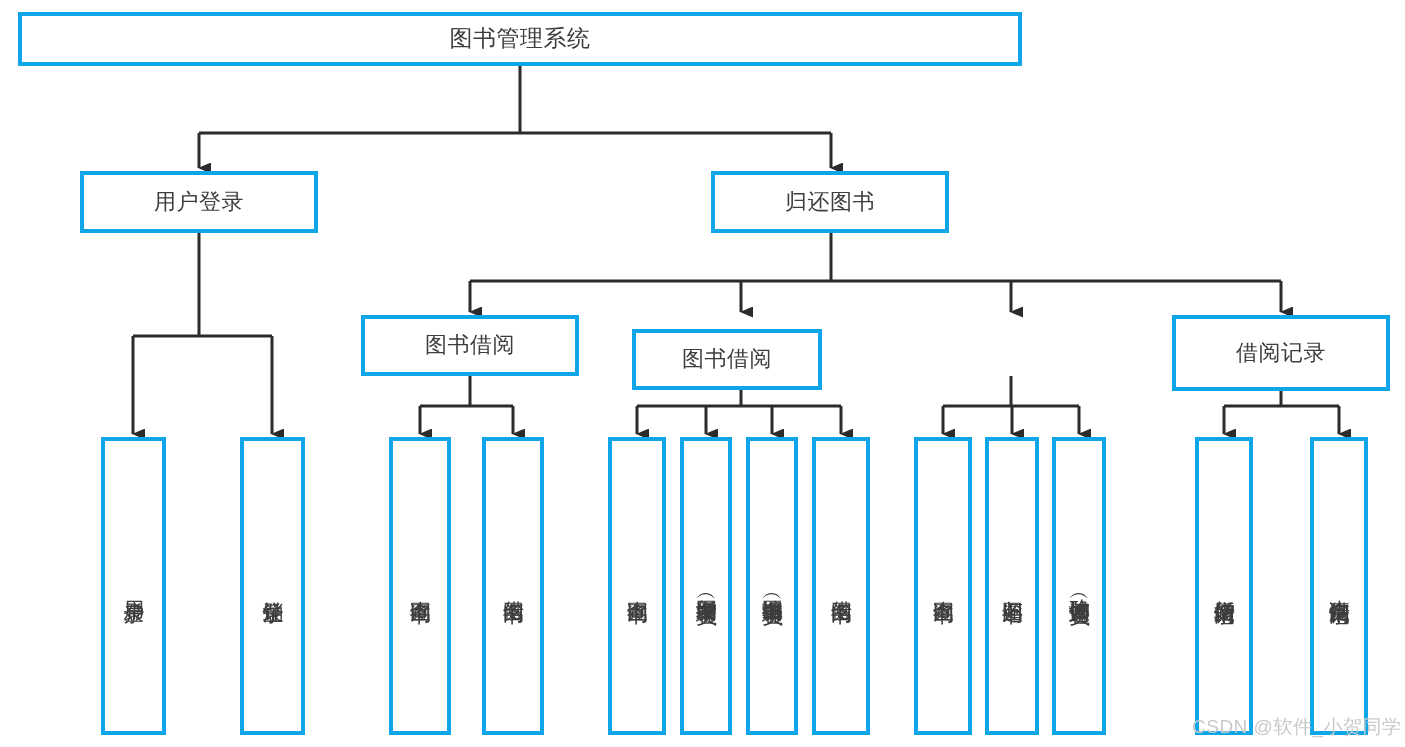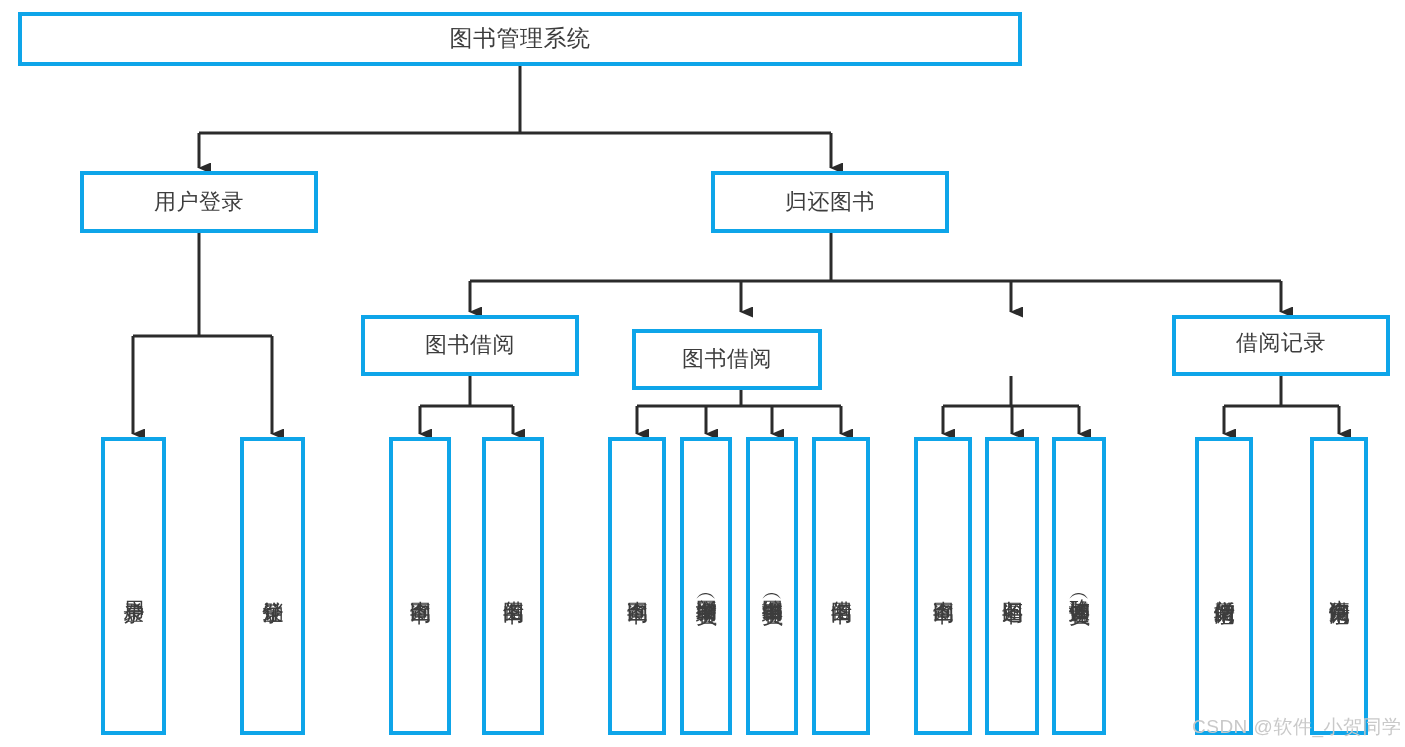--- a/index.html
+++ b/index.html
@@ -143,21 +143,21 @@
   <div class="node-box" style="left:711px; top:171px; width:238px; height:62px;">
     <span class="node-label-h">归还图书</span>
   </div>
 
   <div class="node-box" style="left:361px; top:315px; width:218px; height:61px;">
     <span class="node-label-h">图书借阅</span>
   </div>
   <div class="node-box" style="left:632px; top:329px; width:190px; height:61px;font-family:Liberation Serif, serif;">
     <span class="node-label-h">图书借阅</span>
   </div>
-  <div class="node-box" style="left:1172px; top:315px; width:218px; height:61px;font-family:Liberation Mono, monospace;">
+  <div class="node-box" style="left:1172px; top:315px; width:218px; height:76px;">
     <span class="node-label-h">借阅记录</span>
   </div>
 
   <div class="node-box vert" style="left:101px; top:437px; width:65px; height:298px;">
     <span class="node-label-v">用户登录</span>
   </div>
   <div class="node-box vert" style="left:240px; top:437px; width:65px; height:298px;">
     <span class="node-label-v">注销登录</span>
   </div>
 

